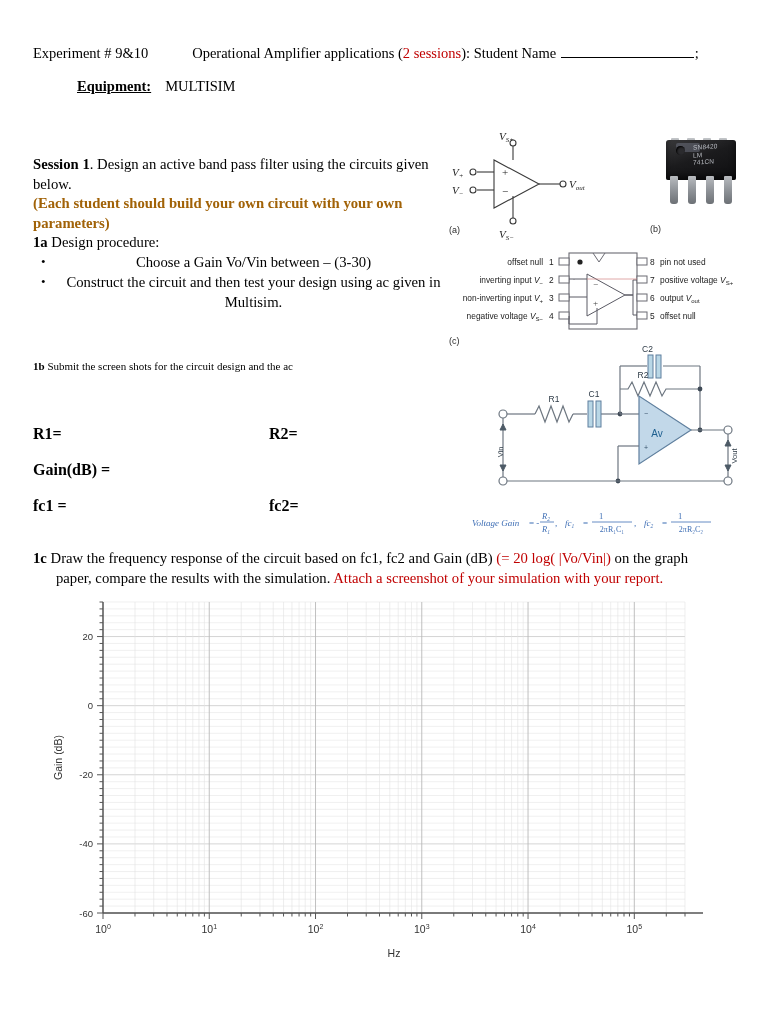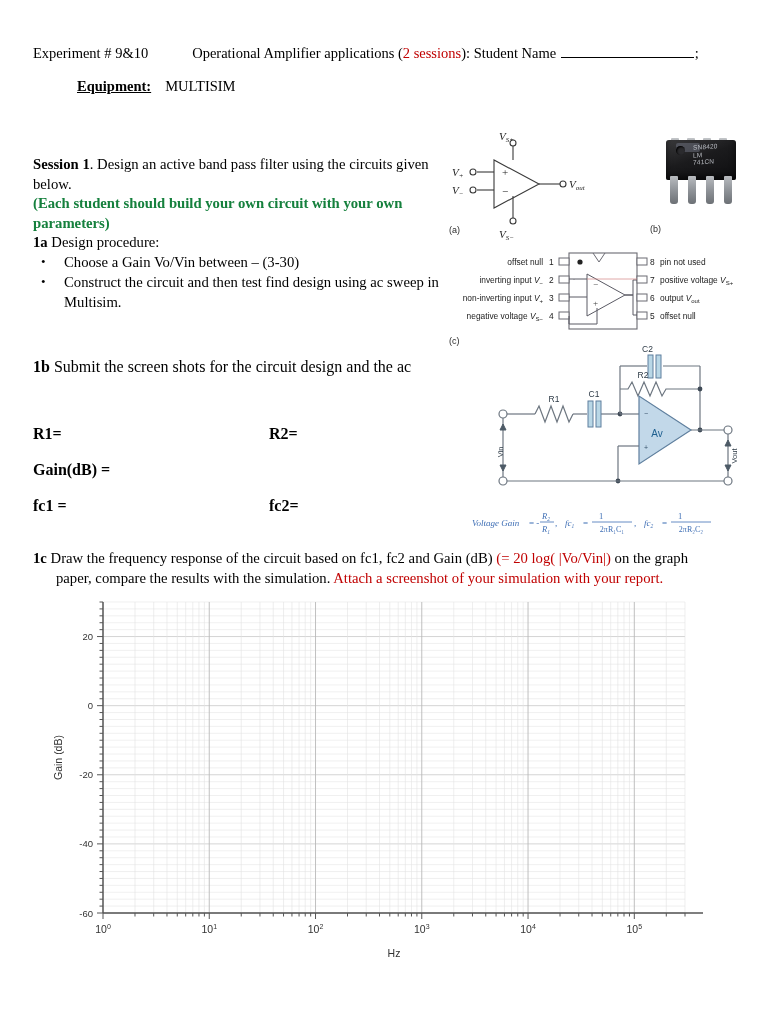--- a/index.html
+++ b/index.html
@@ -62,46 +62,47 @@
     position: absolute;
     left: 33px;
     top: 107px;
     width: 410px;
     font-size: 14.7px;
     line-height: 19.6px;
     margin-top: 48px;
   }
   .body-col p { margin: 0; }
   .b { font-weight: bold; }
-  .redbold { color: #15803d; font-weight: bold; }
+  .redbold { color: #a16207; font-weight: bold; }
 
   ul.proc {
     margin: 0;
     padding: 0;
     list-style: none;
   }
   ul.proc li {
     position: relative;
     padding-left: 31px;
     margin: 0 0 0.5px 0;
+    text-align: center;
   }
   ul.proc li::before {
     content: "\2022";
     position: absolute;
     left: 8px;
     top: -1px;
     font-size: 13px;
   }
 
   .blk-1b {
     position: absolute;
     left: 33px;
     top: 357px;
     width: 400px;
-    font-size: 16px;
+    font-size: 11px;
     line-height: 19.6px;
   }
   .blk-1b .ind { display: block; padding-left: 27px; }
 
   .answers {
     position: absolute;
     left: 33px;
     top: 425px;
     width: 420px;
     font-size: 16px;
@@ -241,21 +242,21 @@
   <div class="body-col">
     <p>
       <span class="b">Session 1</span><span>. Design an active band pass filter using the circuits given below.</span>
     </p>
     <p class="redbold">(Each student should build your own circuit with your own parameters)</p>
     <p>
       <span class="b">1a</span><span> Design procedure:</span>
     </p>
     <ul class="proc">
       <li>Choose a Gain Vo/Vin between – (3-30)</li>
-      <li>Construct the circuit and then test find design using ac sweep in Multisim.</li>
+      <li>Construct the circuit and then test your design using ac given in Multisim.</li>
     </ul>
   </div>
 
   <div class="blk-1b">
     <span class="b">1b</span><span> Submit the screen shots for the circuit design and the ac</span>
   </div>
 
   <div class="answers">
     <div class="ans-row">
       <span class="ans-a">R1=</span>

